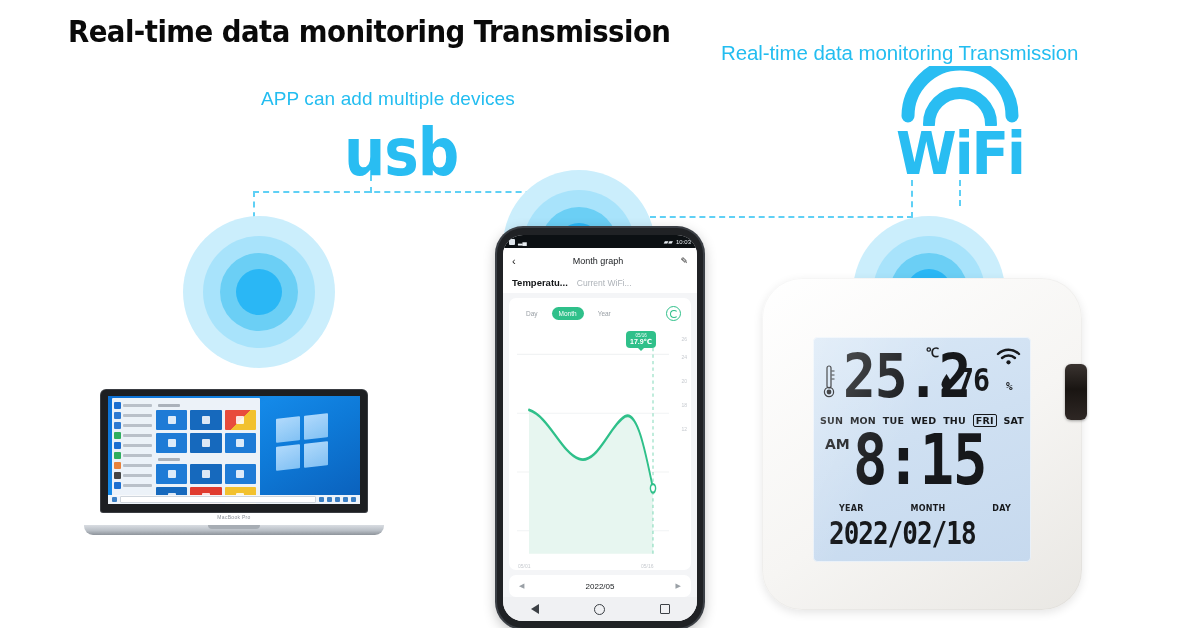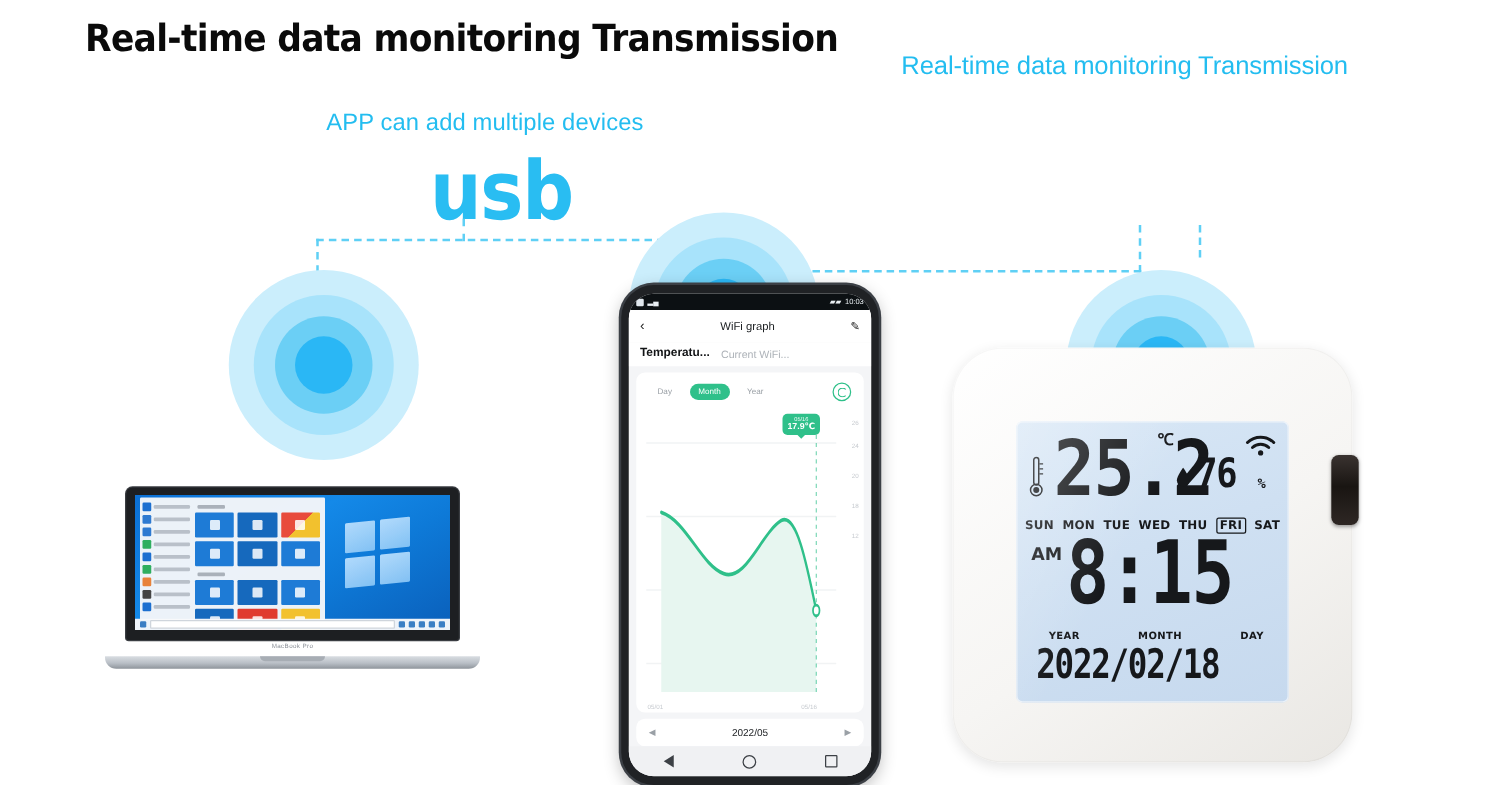--- a/index.html
+++ b/index.html
@@ -242,20 +242,29 @@
 </head>
 <body>
 
 <div class="stage">
 
   <div class="title-main">Real-time data monitoring Transmission</div>
   <div class="title-right">Real-time data monitoring Transmission</div>
   <div class="title-usb-cap">APP can add multiple devices</div>
   <div class="usb-word">usb</div>
 
+  <div class="wifi-logo">
+    <svg viewBox="0 0 152 60" width="152" height="60">
+      <g fill="none" stroke="#29bdf2" stroke-linecap="round">
+        <path d="M24 50 A 52 52 0 0 1 128 50" stroke-width="13"></path>
+        <path d="M45 58 A 31 31 0 0 1 107 58" stroke-width="12"></path>
+      </g>
+    </svg>
+    <div class="wifi-word">WiFi</div>
+  </div>
 
   <div class="dash-h" style="left:253px;top:191px;width:309px;"></div>
   <div class="dash-v" style="left:253px;top:191px;height:80px;"></div>
   <div class="dash-v" style="left:370px;top:175px;height:18px;"></div>
   <div class="dash-v" style="left:561px;top:191px;height:60px;"></div>
   <div class="dash-h" style="left:561px;top:216px;width:352px;"></div>
   <div class="dash-v" style="left:911px;top:180px;height:38px;"></div>
   <div class="dash-v" style="left:959px;top:180px;height:26px;"></div>
 
   <div class="ripple r1" style="left:183px;top:216px;width:152px;height:152px;"></div>
@@ -368,21 +377,21 @@
           <span>▂▄</span>
         </span>
         <span class="sb-right">
           <span>▰▰</span>
           <span>10:03</span>
         </span>
       </div>
 
       <div class="appbar">
         <span class="chev">‹</span>
-        <span class="appbar-title">WiFi graph</span>
+        <span class="appbar-title">Month graph</span>
         <span class="pen">✎</span>
       </div>
 
       <div class="tabs">
         <span class="tab active">Temperatu...</span>
         <span class="tab">Current WiFi...</span>
       </div>
 
       <div class="card">
         <div class="segrow">

